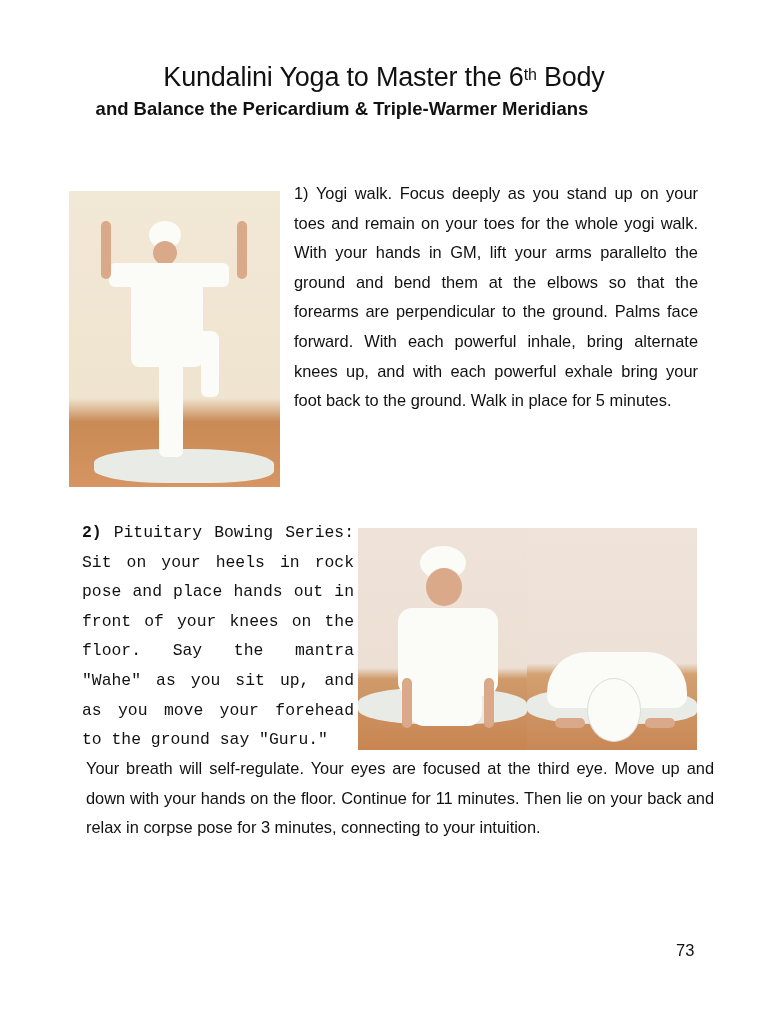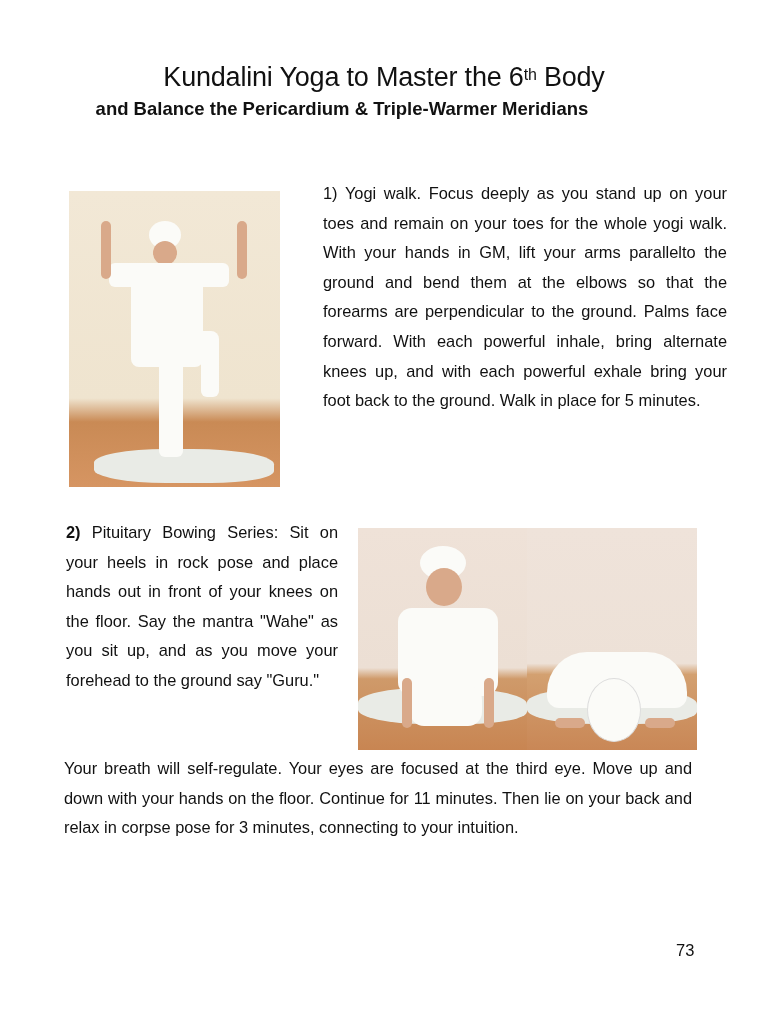--- a/index.html
+++ b/index.html
@@ -5,23 +5,23 @@
   html, body { margin:0; padding:0; background:#ffffff; }
   body { width:768px; height:1024px; position:relative; overflow:hidden;
          font-family:"Liberation Sans", "DejaVu Sans", sans-serif; color:#111; }
   .title { position:absolute; left:0; width:768px; top:60px; text-align:center;
            font-weight:normal; font-size:27px; line-height:34px; letter-spacing:-0.2px; }
   .title sup { font-size:16px; vertical-align:top; position:relative; top:-2px; }
   .subtitle { position:absolute; left:0; width:684px; top:97px; text-align:center;
               font-weight:bold; font-size:18.5px; line-height:24px; }
   .para { position:absolute; font-size:16.4px; line-height:29.6px; text-align:justify;
           text-align-last:left; }
-  .p1 { left:294px; top:179px; width:404px;margin-left:29px; }
-  .p2 { left:66px; top:518px; width:272px; }
-  .p3 { left:64px; top:754px; width:628px; }
+  .p1 { left:294px; top:179px; width:404px; }
+  .p2 { left:82px; top:518px; width:272px;font-family:Liberation Mono, monospace; }
+  .p3 { left:86px; top:754px; width:628px; }
   .num-bold { font-weight:bold; }
   .photo { position:absolute; overflow:hidden; }
   .photo1 { left:69px; top:191px; width:211px; height:296px;
             background:linear-gradient(180deg,#f2e8d6 0%,#efe4cf 70%,#c98a55 78%,#d69562 100%); }
   .photo2 { left:358px; top:528px; width:169px; height:222px;
             background:linear-gradient(180deg,#efe2d8 0%,#ecdfd4 63%,#cf9a6a 68%,#c88552 100%); }
   .photo3 { left:527px; top:528px; width:170px; height:222px;
             background:linear-gradient(180deg,#efe3da 0%,#ede1d7 61%,#d3a070 66%,#c98756 100%); }
   .shape { position:absolute; background:#fbfbf8; }
   .round { border-radius:50%; }

